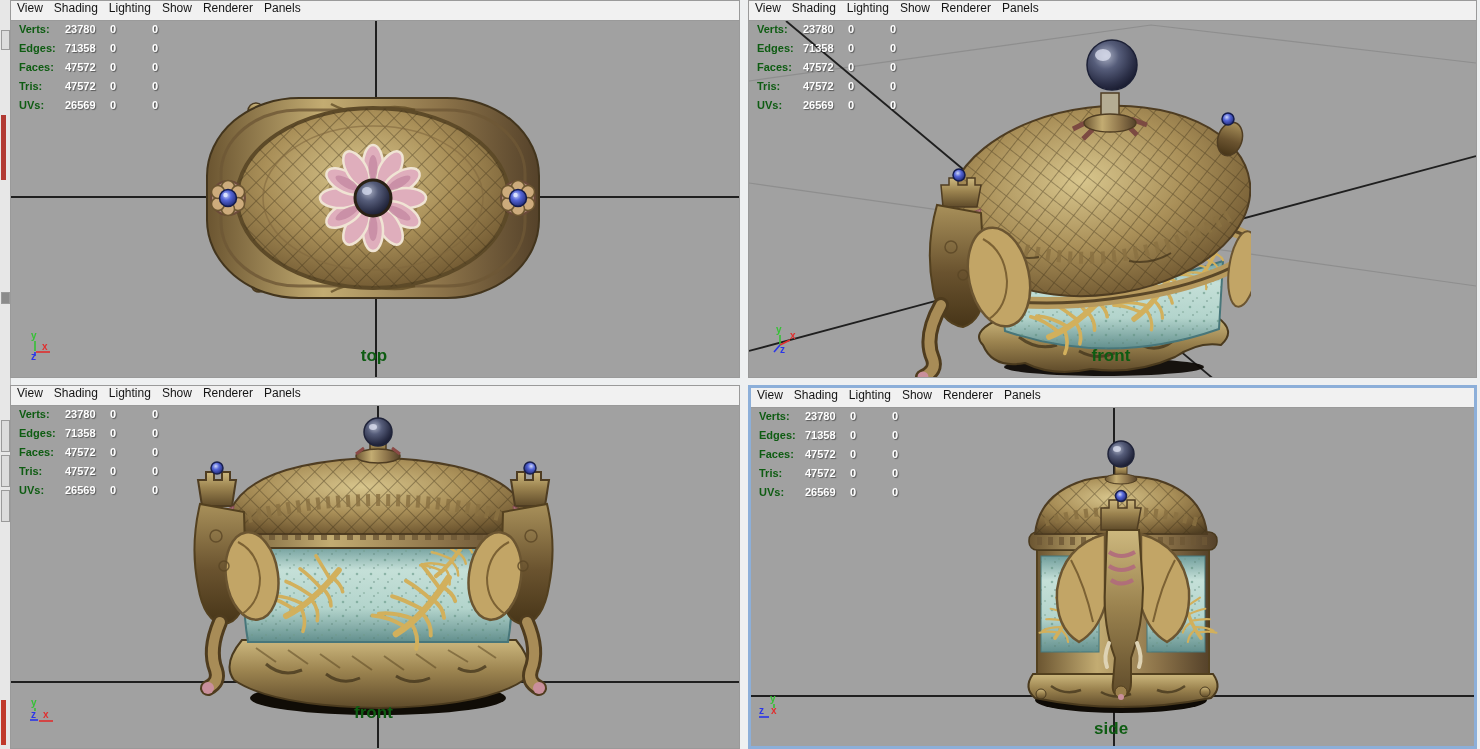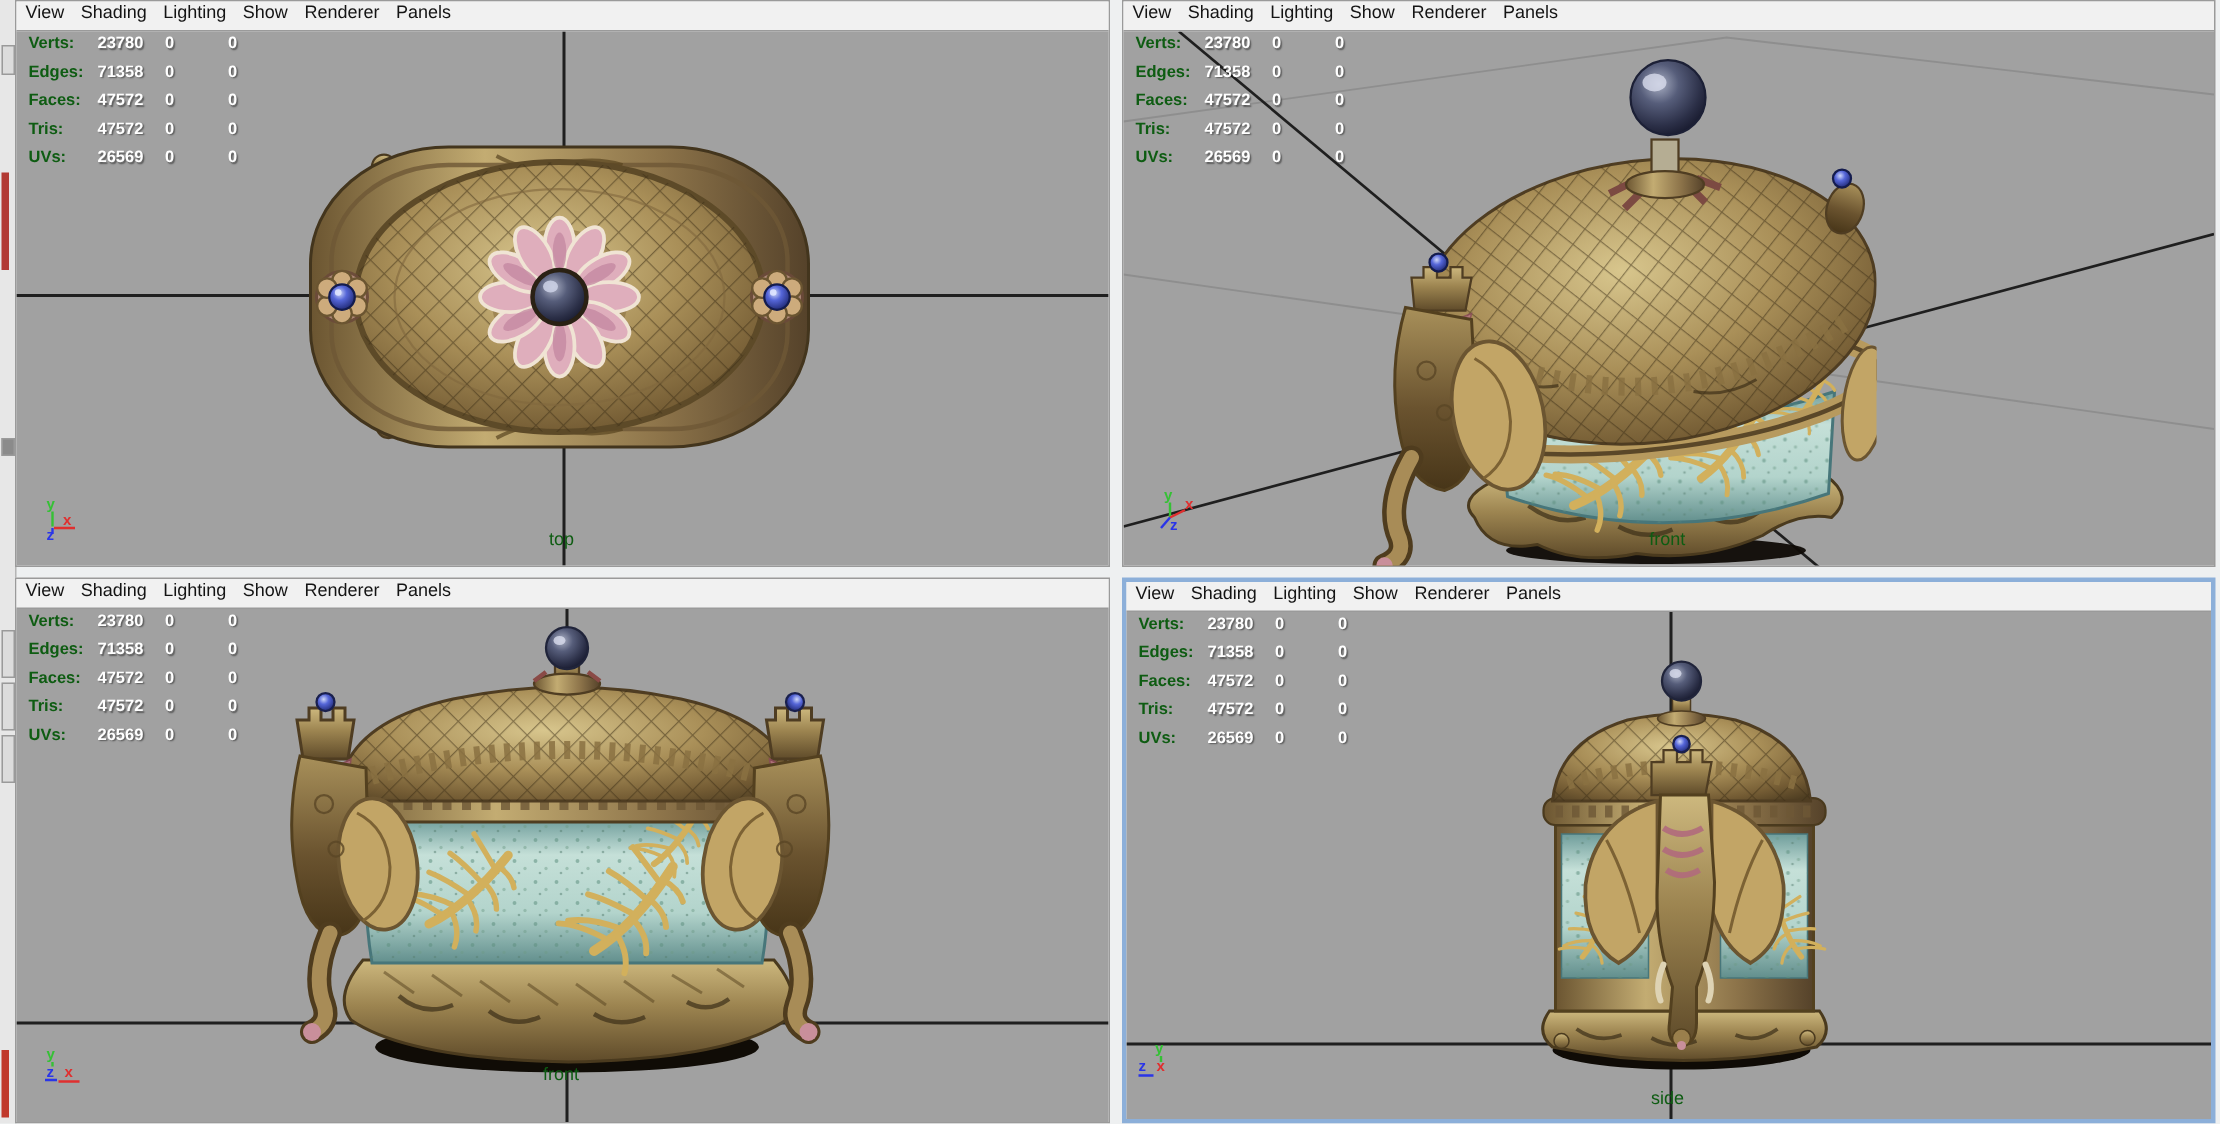--- a/index.html
+++ b/index.html
@@ -21,21 +21,21 @@
        background:var(--menubar-bg);font-size:12px;color:#141414;white-space:nowrap;
        border-bottom:1px solid #9a9a9a;position:relative;z-index:6}
   .menu-item{cursor:default}
   .viewport{position:absolute;left:0;right:0;top:19px;bottom:0;background:var(--viewport-bg);overflow:hidden}
   .hud{position:absolute;left:8px;top:3px;z-index:5}
   .hud-row{height:19px;display:flex;align-items:flex-start;font-weight:bold;font-size:11px}
   .hud-label{width:46px;color:var(--hud-label-green)}
   .hud-val{color:#fff;text-shadow:1px 1px 1px rgba(0,0,0,.45)}
   .hud-c1{width:45px}.hud-c2{width:42px}
   .view-label{position:absolute;left:50%;transform:translateX(-54%);color:var(--view-label-green);
-       font-weight:normal;font-size:12px;z-index:5}
+       font-weight:bold;font-size:17px;z-index:5}
   .vline{position:absolute;top:0;bottom:0;width:2px;background:var(--grid-line-dark);z-index:1}
   .hline{position:absolute;left:0;right:0;height:2px;background:var(--grid-line-dark);z-index:1}
   svg.gridsvg{position:absolute;inset:0;z-index:1}
   svg.object{position:absolute;z-index:2}
   svg.gizmo{position:absolute;z-index:5;font-weight:bold;font-size:10px;font-family:"Liberation Sans",sans-serif}
   .gx{fill:var(--axis-x-red)} .gy{fill:var(--axis-y-green)} .gz{fill:var(--axis-z-blue)}
   .gx-line{stroke:var(--axis-x-red);stroke-width:1.6}
   .gy-line{stroke:var(--axis-y-green);stroke-width:1.6}
   .gz-line{stroke:var(--axis-z-blue);stroke-width:1.6}
 </style>

